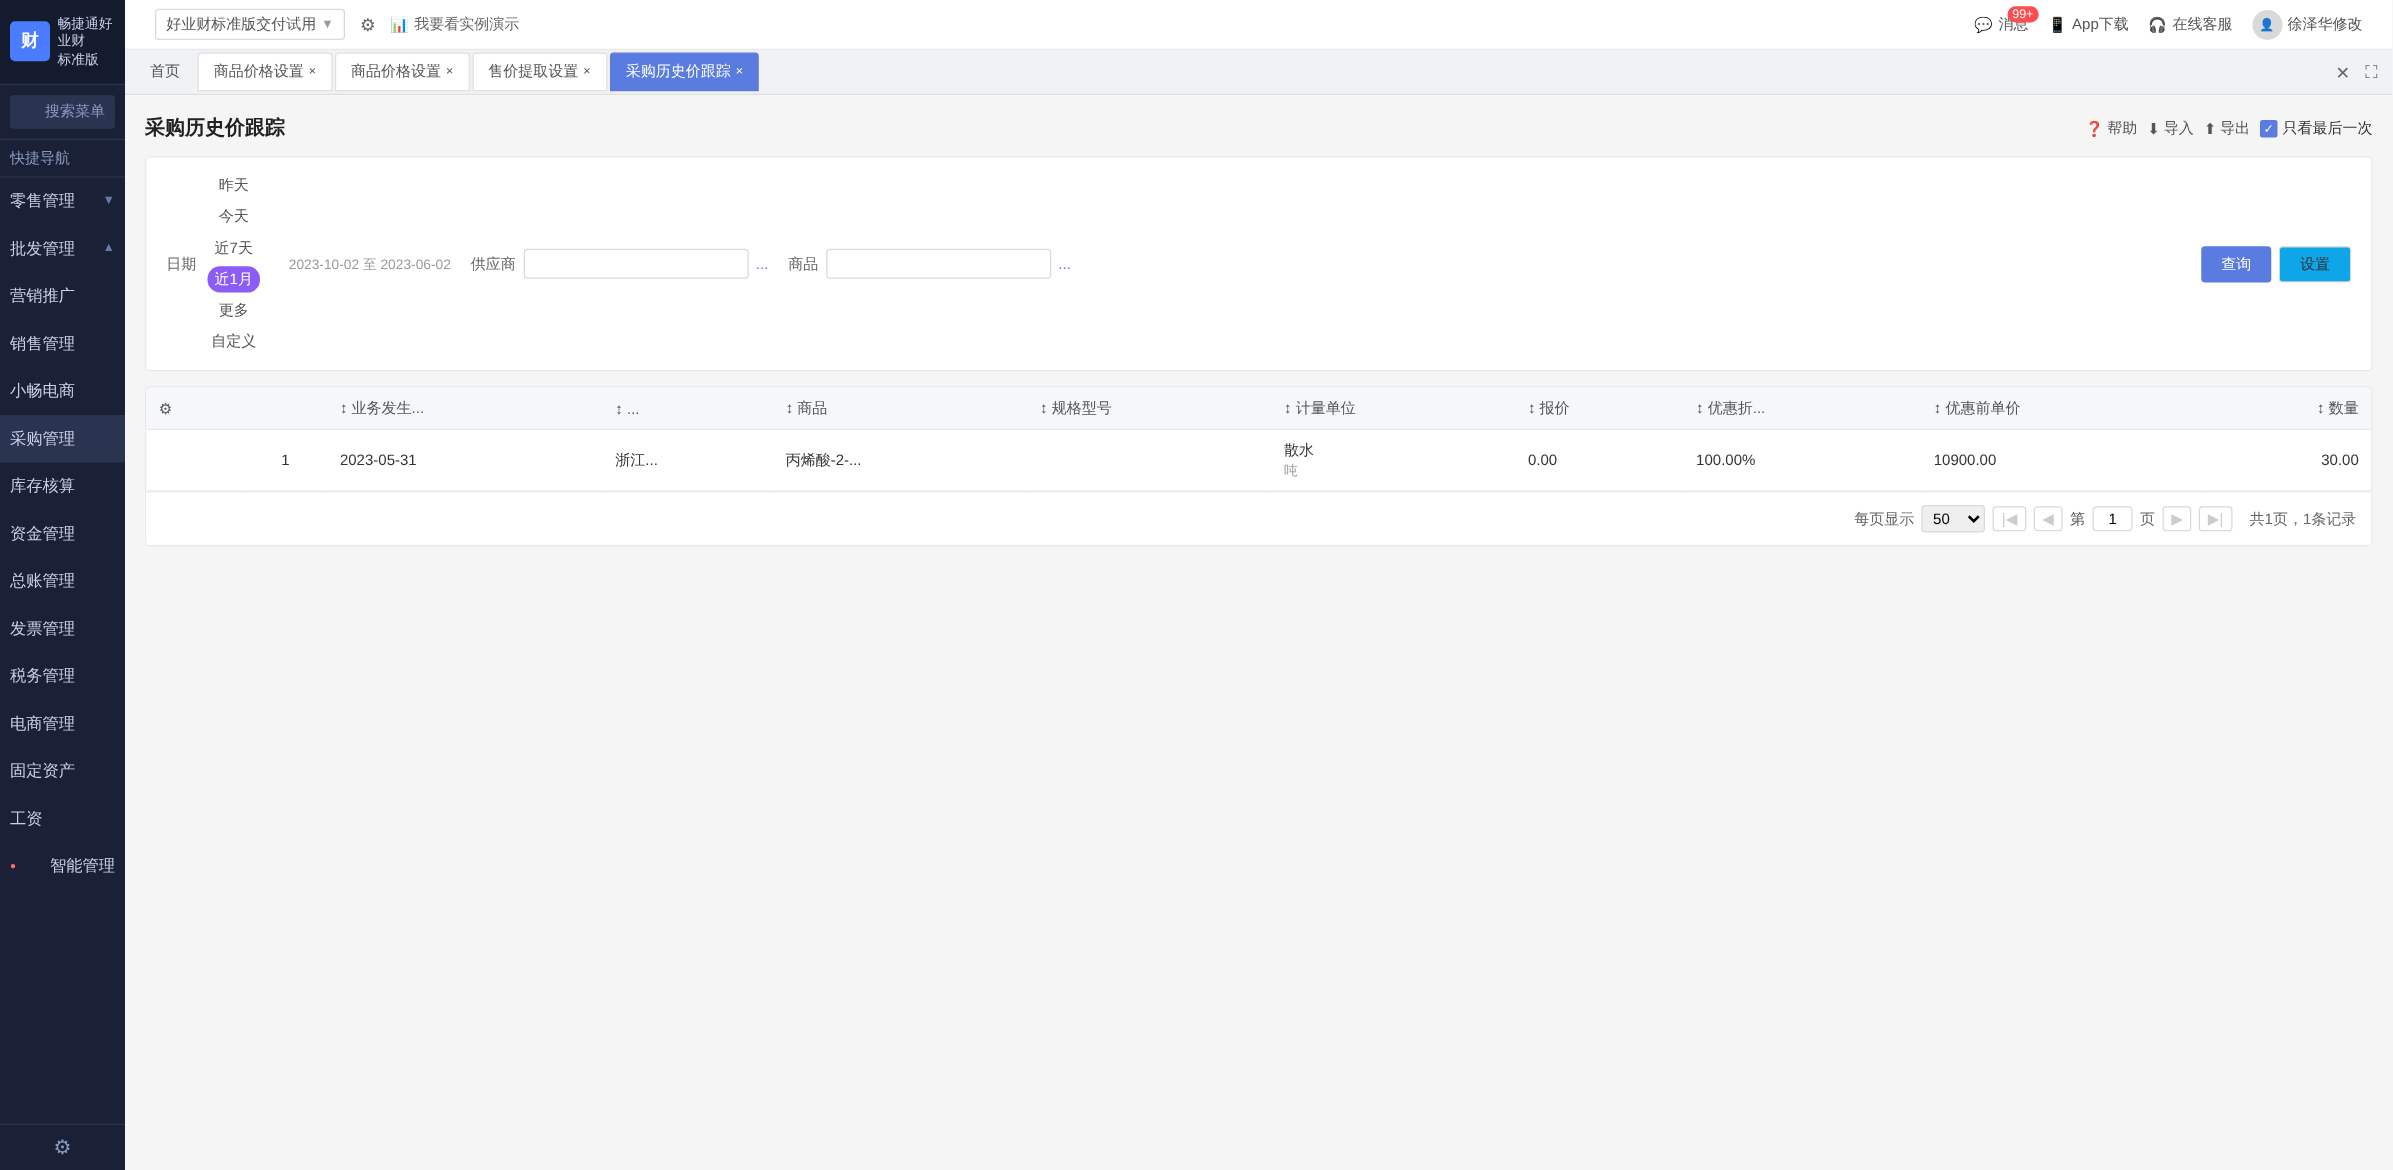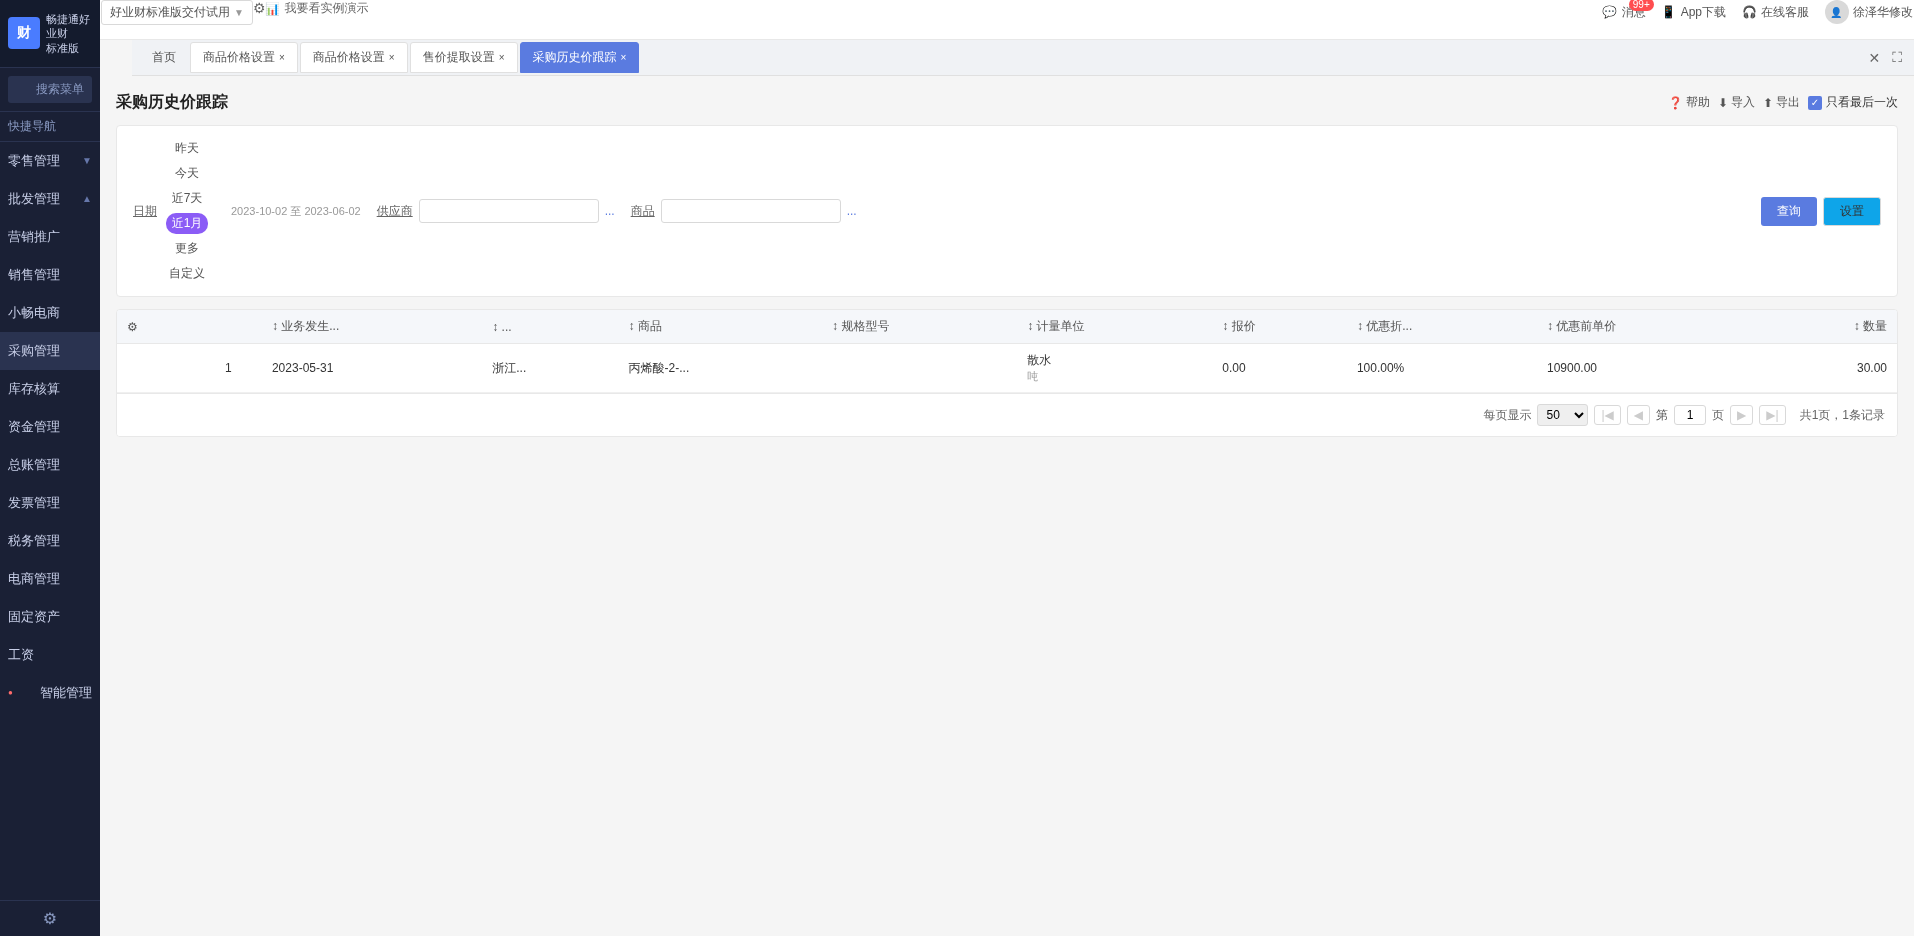--- a/index.html
+++ b/index.html
@@ -18,53 +18,53 @@
     .sidebar-item.active { background: #2a3350; }
     .sidebar-item.has-dot::before { content: "●"; color: #ff6b6b; font-size: 8px; margin-right: 4px; }
     .sidebar-item .arrow { font-size: 10px; color: #6677aa; }
     .sidebar-bottom { padding: 8px; border-top: 1px solid #2a3350; display: flex; justify-content: center; }
     .sidebar-settings-btn { background: none; border: none; color: #8898c0; cursor: pointer; font-size: 16px; }
 
     
     .main { flex: 1; display: flex; flex-direction: column; overflow: hidden; }
 
     
-    .topbar { height: 40px; background: #fff; border-bottom: 1px solid #e8e8e8; display: flex; align-items: flex-start; padding: 0 1px; gap: 0; }
+    .topbar { height: 40px; background: #fff; border-bottom: 1px solid #e8e8e8; display: flex; align-items: center; padding: 0 24px; gap: 12px; }
     .topbar-selector { display: flex; align-items: center; gap: 4px; border: 1px solid #d9d9d9; border-radius: 3px; padding: 3px 8px; cursor: pointer; font-size: 12px; color: #555; }
     .topbar-selector .arrow { font-size: 10px; color: #999; }
     .topbar-settings-btn { background: none; border: none; cursor: pointer; color: #666; font-size: 14px; }
     .topbar-demo { display: flex; align-items: center; gap: 4px; color: #666; font-size: 12px; cursor: pointer; }
     .topbar-right { margin-left: auto; display: flex; align-items: center; gap: 16px; }
     .topbar-right-item { display: flex; align-items: center; gap: 4px; font-size: 12px; color: #555; cursor: pointer; position: relative; }
     .badge { background: #ff4d4f; color: white; font-size: 10px; padding: 1px 4px; border-radius: 8px; position: absolute; top: -6px; right: -8px; }
     .user-avatar { width: 24px; height: 24px; background: #d9d9d9; border-radius: 50%; display: flex; align-items: center; justify-content: center; font-size: 10px; color: #666; }
 
     
-    .tabbar { background: #f0f2f5; border-bottom: 1px solid #e0e0e0; display: flex; align-items: center; height: 36px; padding: 0 8px; gap: 2px; margin-left: 32px; }
+    .tabbar { background: #f0f2f5; border-bottom: 1px solid #e0e0e0; display: flex; align-items: center; height: 36px; padding: 0 8px; gap: 2px; }
     .tab { display: flex; align-items: center; gap: 4px; padding: 6px 12px; background: #fff; border: 1px solid #e0e0e0; border-radius: 3px 3px 0 0; font-size: 12px; cursor: pointer; color: #555; white-space: nowrap; }
     .tab.active { background: #5a7be0; color: white; border-color: #5a7be0; }
     .tab.home { background: transparent; border: none; font-size: 12px; color: #555; }
     .tab-close { font-size: 10px; cursor: pointer; color: inherit; }
     .tabbar-actions { margin-left: auto; display: flex; gap: 4px; }
     .tabbar-action-btn { background: none; border: none; cursor: pointer; color: #666; font-size: 14px; padding: 2px 4px; }
 
     
     .content { flex: 1; overflow: auto; padding: 16px; background: #f5f5f5; }
     .page-header { display: flex; align-items: center; justify-content: space-between; margin-bottom: 12px; }
     .page-title { font-size: 16px; font-weight: 600; color: #222; }
     .page-actions { display: flex; align-items: center; gap: 8px; }
     .page-action-btn { display: flex; align-items: center; gap: 3px; font-size: 12px; color: #555; cursor: pointer; }
     .only-last-checkbox { display: flex; align-items: center; gap: 4px; font-size: 12px; color: #333; }
     .checkbox-icon { width: 14px; height: 14px; background: #5a7be0; border-radius: 2px; display: flex; align-items: center; justify-content: center; color: white; font-size: 10px; }
 
     
     .filter-panel { background: #fff; border: 1px solid #e8e8e8; border-radius: 4px; padding: 12px 16px; margin-bottom: 12px; }
     .filter-row { display: flex; align-items: center; gap: 16px; flex-wrap: wrap; }
     .filter-item { display: flex; align-items: center; gap: 6px; }
-    .filter-label { font-size: 12px; color: #666; white-space: nowrap; text-decoration: underline; }
+    .filter-label { font-size: 12px; color: #666; white-space: nowrap; }
     .filter-date-options { display: flex; align-items: center; gap: 4px; flex-direction: column; }
     .date-opt { font-size: 12px; color: #555; cursor: pointer; padding: 2px 6px; border-radius: 10px; }
     .date-opt.active { background: #8b5cf6; color: white; }
     .date-range { font-size: 11px; color: #999; margin-left: 4px; }
     .filter-input { border: 1px solid #d9d9d9; border-radius: 3px; padding: 4px 8px; font-size: 12px; width: 180px; color: #333; }
     .filter-more { color: #5a7be0; font-size: 12px; cursor: pointer; }
     .filter-actions { margin-left: auto; display: flex; gap: 6px; }
     .btn-primary { background: #5a7be0; color: white; border: none; border-radius: 3px; padding: 5px 16px; font-size: 12px; cursor: pointer; }
     .btn-default { background: #0ea5e9; color: #333; border: 1px solid #d9d9d9; border-radius: 3px; padding: 5px 16px; font-size: 12px; cursor: pointer; }
 

